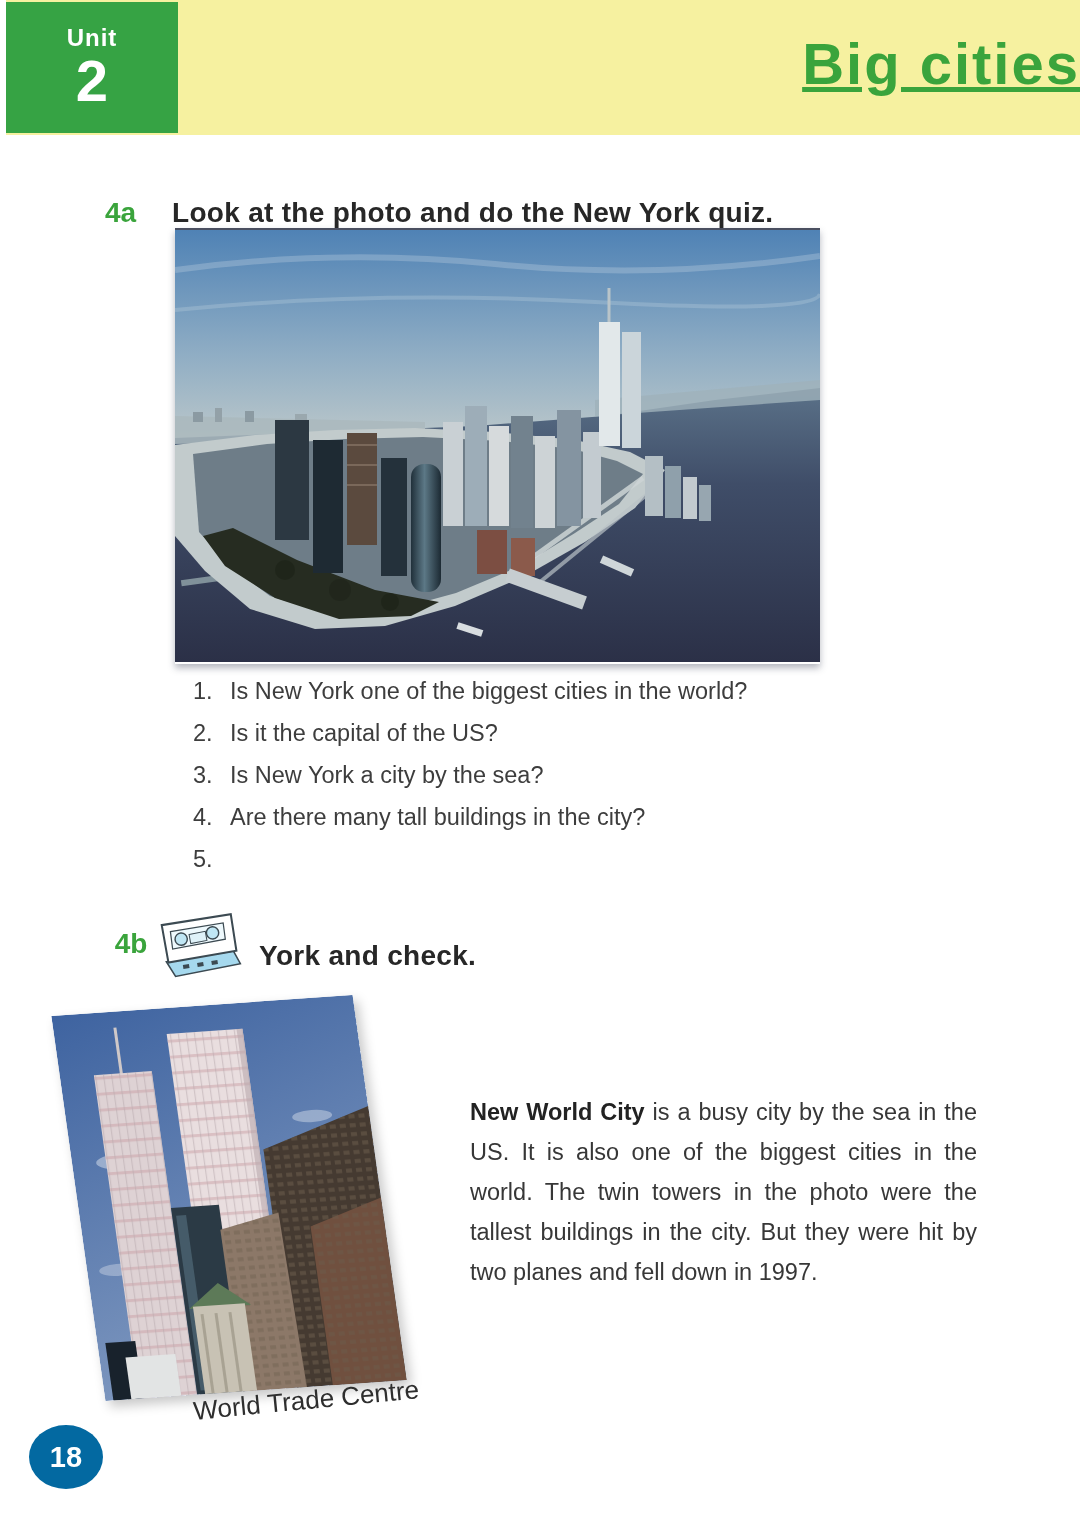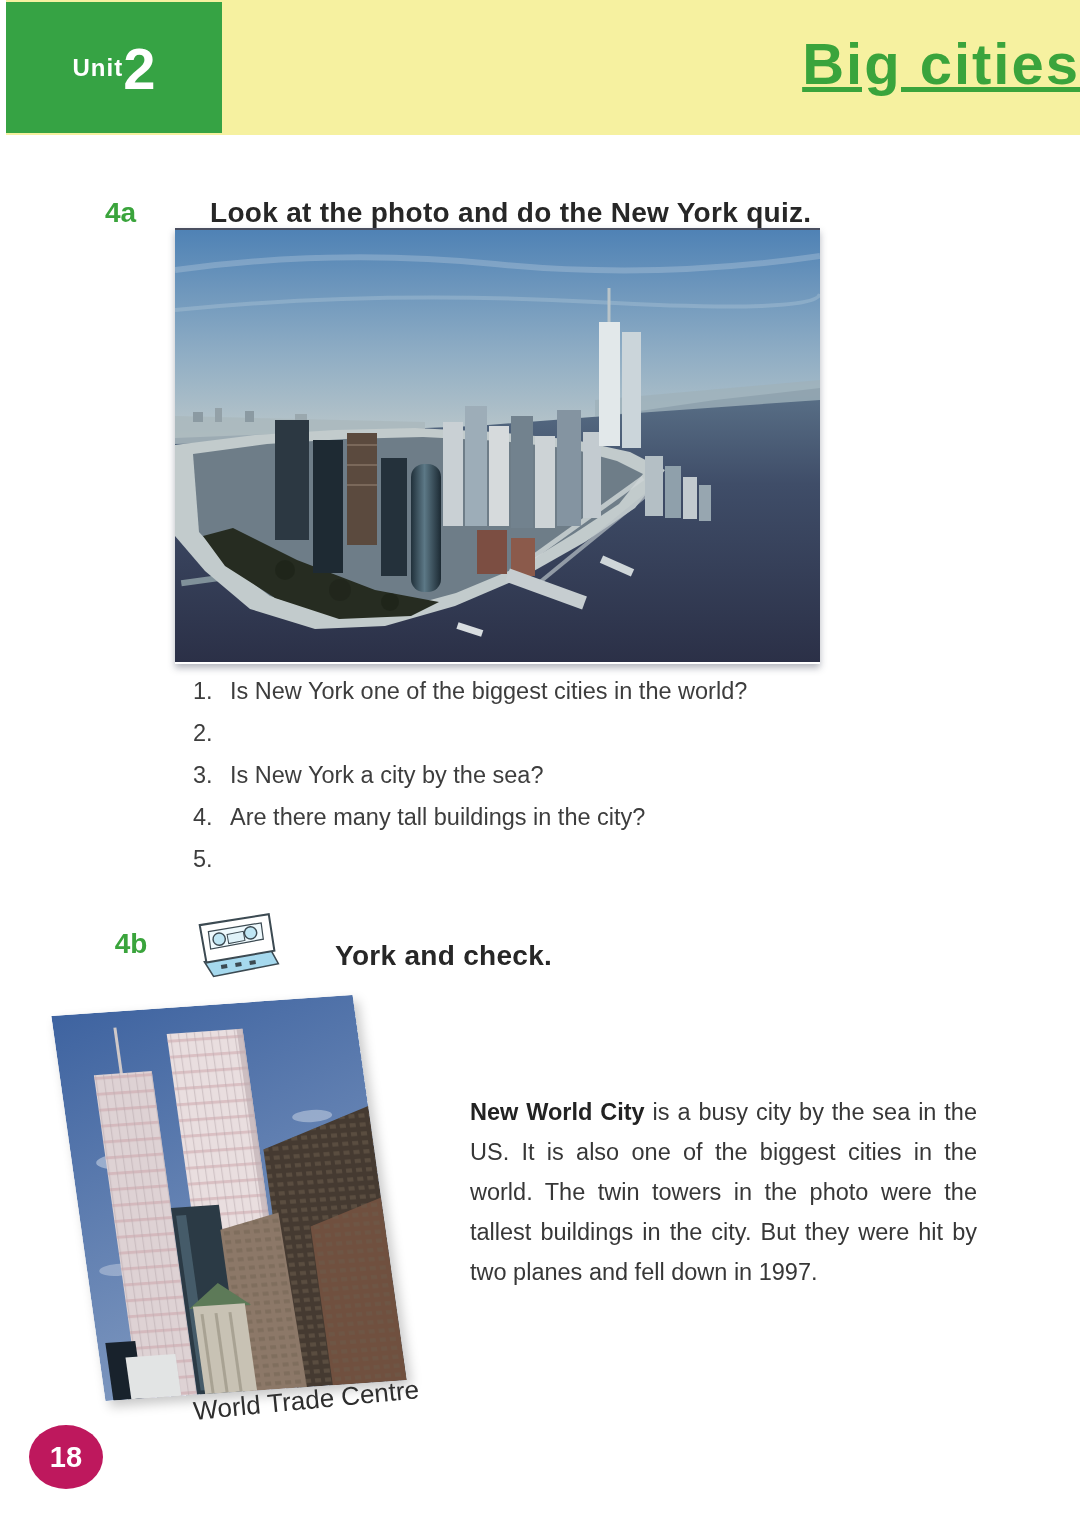--- a/index.html
+++ b/index.html
@@ -2,28 +2,28 @@
 <html><head>
 <meta charset="utf-8">
 <style>
   html,body{margin:0;padding:0;background:#ffffff;}
   .page{
     position:relative;width:1080px;height:1517px;background:#ffffff;overflow:hidden;
     font-family:"Liberation Sans",sans-serif;color:#3d3d3d;
   }
   
   .banner{position:absolute;left:6px;top:0;right:0;height:135px;background:#f6f1a0;}
-  .unit-box{position:absolute;left:6px;top:2px;width:216px;height:131px;background:#36a344;
-    display:flex;flex-direction:row;align-items:center;justify-content:center;}
+  .unit-box{position:absolute;left:6px;top:2px;width:172px;height:131px;background:#36a344;
+    display:flex;flex-direction:column;align-items:center;justify-content:center;}
   .unit-word{color:#ffffff;font-weight:bold;font-size:24px;line-height:24px;letter-spacing:1px;}
   .unit-num{color:#ffffff;font-weight:bold;font-size:58px;line-height:58px;margin-top:2px;}
   .big-title{position:absolute;left:0;right:0;top:30px;text-align:right;margin:0;
     font-size:58px;font-weight:bold;letter-spacing:2px;color:#3aa43c;text-decoration:underline;}
   
-  .sec-head{position:absolute;display:flex;align-items:baseline;gap:38px;}
+  .sec-head{position:absolute;display:flex;align-items:baseline;}
   .sec-num{color:#3aa43c;font-weight:bold;font-size:28px;width:67px;}
   .sec-label{color:#272727;font-weight:bold;font-size:28px;letter-spacing:.3px;margin-top:24px;}
   .head-4a{left:105px;top:173px;}
   .head-4b{left:105px;top:908px;width:600px;align-items:center;}
   .head-4b .sec-num{width:52px;text-align:center;}
   .cassette{width:86px;height:72px;margin-right:16px;transform:rotate(-4deg);flex:0 0 auto;}
   
   .nyc-photo{position:absolute;left:175px;top:228px;width:645px;height:434px;
     box-shadow:0 4px 7px rgba(40,45,70,.35);border-top:2px solid #4a4f60;}
   .nyc-photo svg{display:block;}
@@ -36,21 +36,21 @@
     transform:rotate(-4deg) skewX(4deg);transform-origin:50% 50%;
     box-shadow:4px 6px 12px rgba(0,0,0,.22);}
   .wtc-caption{position:absolute;left:192px;top:1396px;font-size:26px;color:#2e2e2e;
     transform:rotate(-5.5deg);transform-origin:left top;white-space:nowrap;}
   
   .reading{position:absolute;left:470px;top:1068px;width:507px;font-size:23.5px;
     line-height:40px;color:#373737;text-align:justify;}
   .reading .lead{font-weight:bold;color:#222222;}
   
   .page-badge{position:absolute;left:29px;top:1425px;width:74px;height:64px;border-radius:50%;
-    background:#be185d;display:flex;align-items:center;justify-content:center;}
+    background:#0369a1;display:flex;align-items:center;justify-content:center;}
   .page-badge span{color:#ffffff;font-weight:bold;font-size:29px;}
 </style>
 </head>
 <body>
 
 <div class="page">
 
   <div class="banner">
     <h1 class="big-title">Big cities</h1>
   </div>
@@ -143,20 +143,21 @@
     </svg>
   </div>
 
   <div class="quiz">
     <div class="quiz-row">
       <span class="quiz-no">1.</span>
       <span>Is New York one of the biggest cities in the world?</span>
     </div>
     <div class="quiz-row">
       <span class="quiz-no">2.</span>
+      <span>Is it the capital of the US?</span>
     </div>
     <div class="quiz-row">
       <span class="quiz-no">3.</span>
       <span>Is New York a city by the sea?</span>
     </div>
     <div class="quiz-row">
       <span class="quiz-no">4.</span>
       <span>Are there many tall buildings in the city?</span>
     </div>
     <div class="quiz-row">

